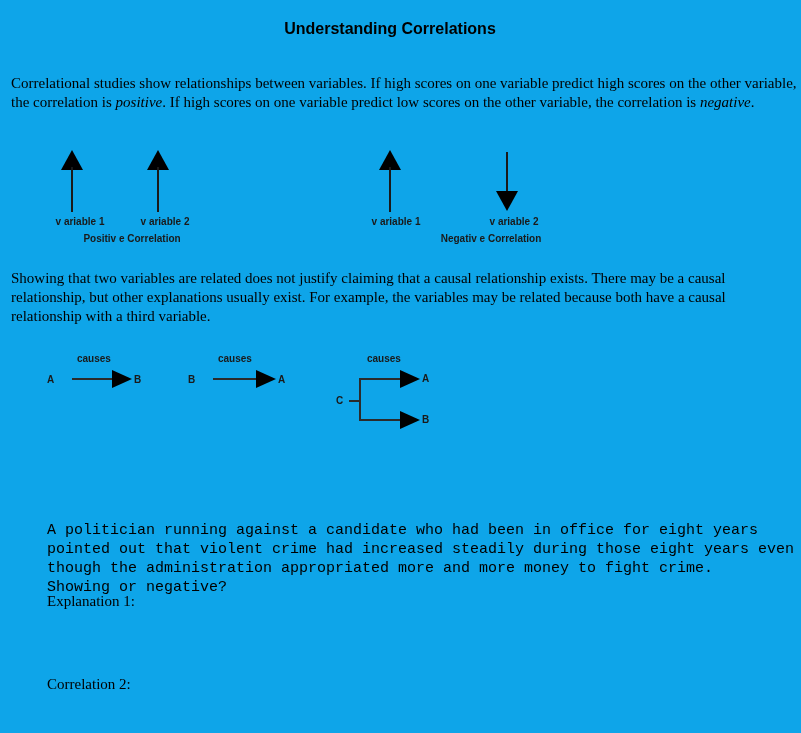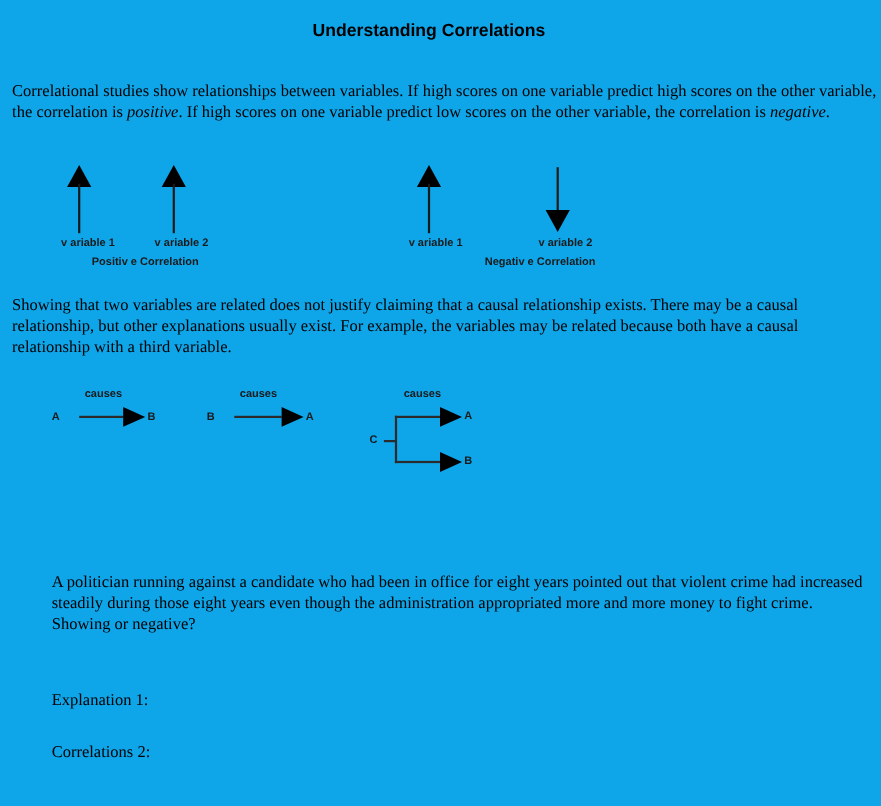--- a/index.html
+++ b/index.html
@@ -119,18 +119,18 @@
     <span class="hstem" style="left:359px; top:378px; width:41px;"></span>
     <span class="head-right" style="left:400px; top:370px;"></span>
     <span class="slabel" style="left:422px; top:371px;">A</span>
     <span class="hstem" style="left:359px; top:419px; width:41px;"></span>
     <span class="head-right" style="left:400px; top:411px;"></span>
     <span class="slabel" style="left:422px; top:412px;">B</span>
   </div>
 
 
   <div>
-    <p class="para" style="left:47px; top:521px; width:748px;"><span>A politician running against a candidate who had been in office for eight years pointed out that violent crime had increased steadily during those eight years even though the administration appropriated more and more money to fight crime.</span><br><span>Showing or negative?</span></p>
-    <p class="para" style="left:47px; top:628px;">Explanation 1:</p>
-    <p class="para" style="left:47px; top:675px;">Correlations 2:</p>
+    <p class="para" style="left:47px; top:521px; width:748px;font-family:Liberation Mono, monospace;"><span>A politician running against a candidate who had been in office for eight years pointed out that violent crime had increased steadily during those eight years even though the administration appropriated more and more money to fight crime.</span><br><span>Showing or negative?</span></p>
+    <p class="para" style="left:47px; top:592px;">Explanation 1:</p>
+    <p class="para" style="left:47px; top:675px;">Correlation 2:</p>
   </div>
 
 </div>
 
 </body></html>

